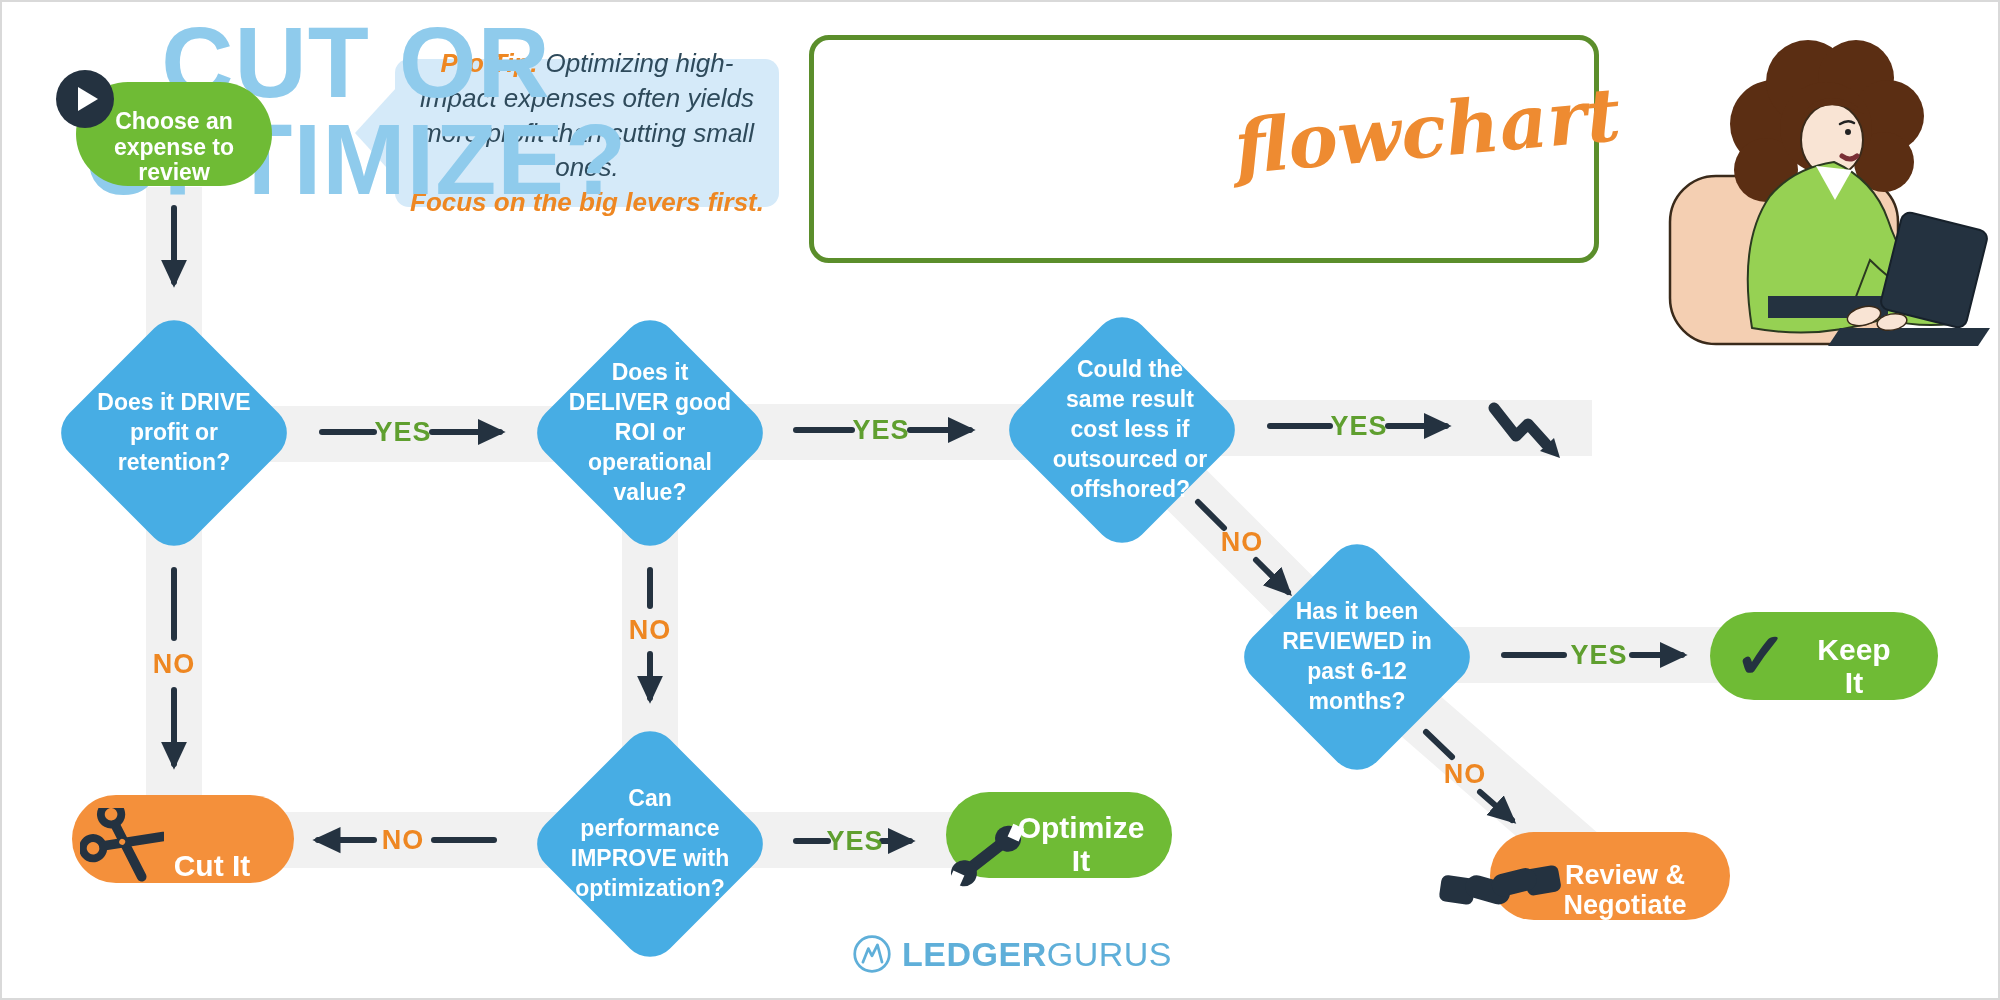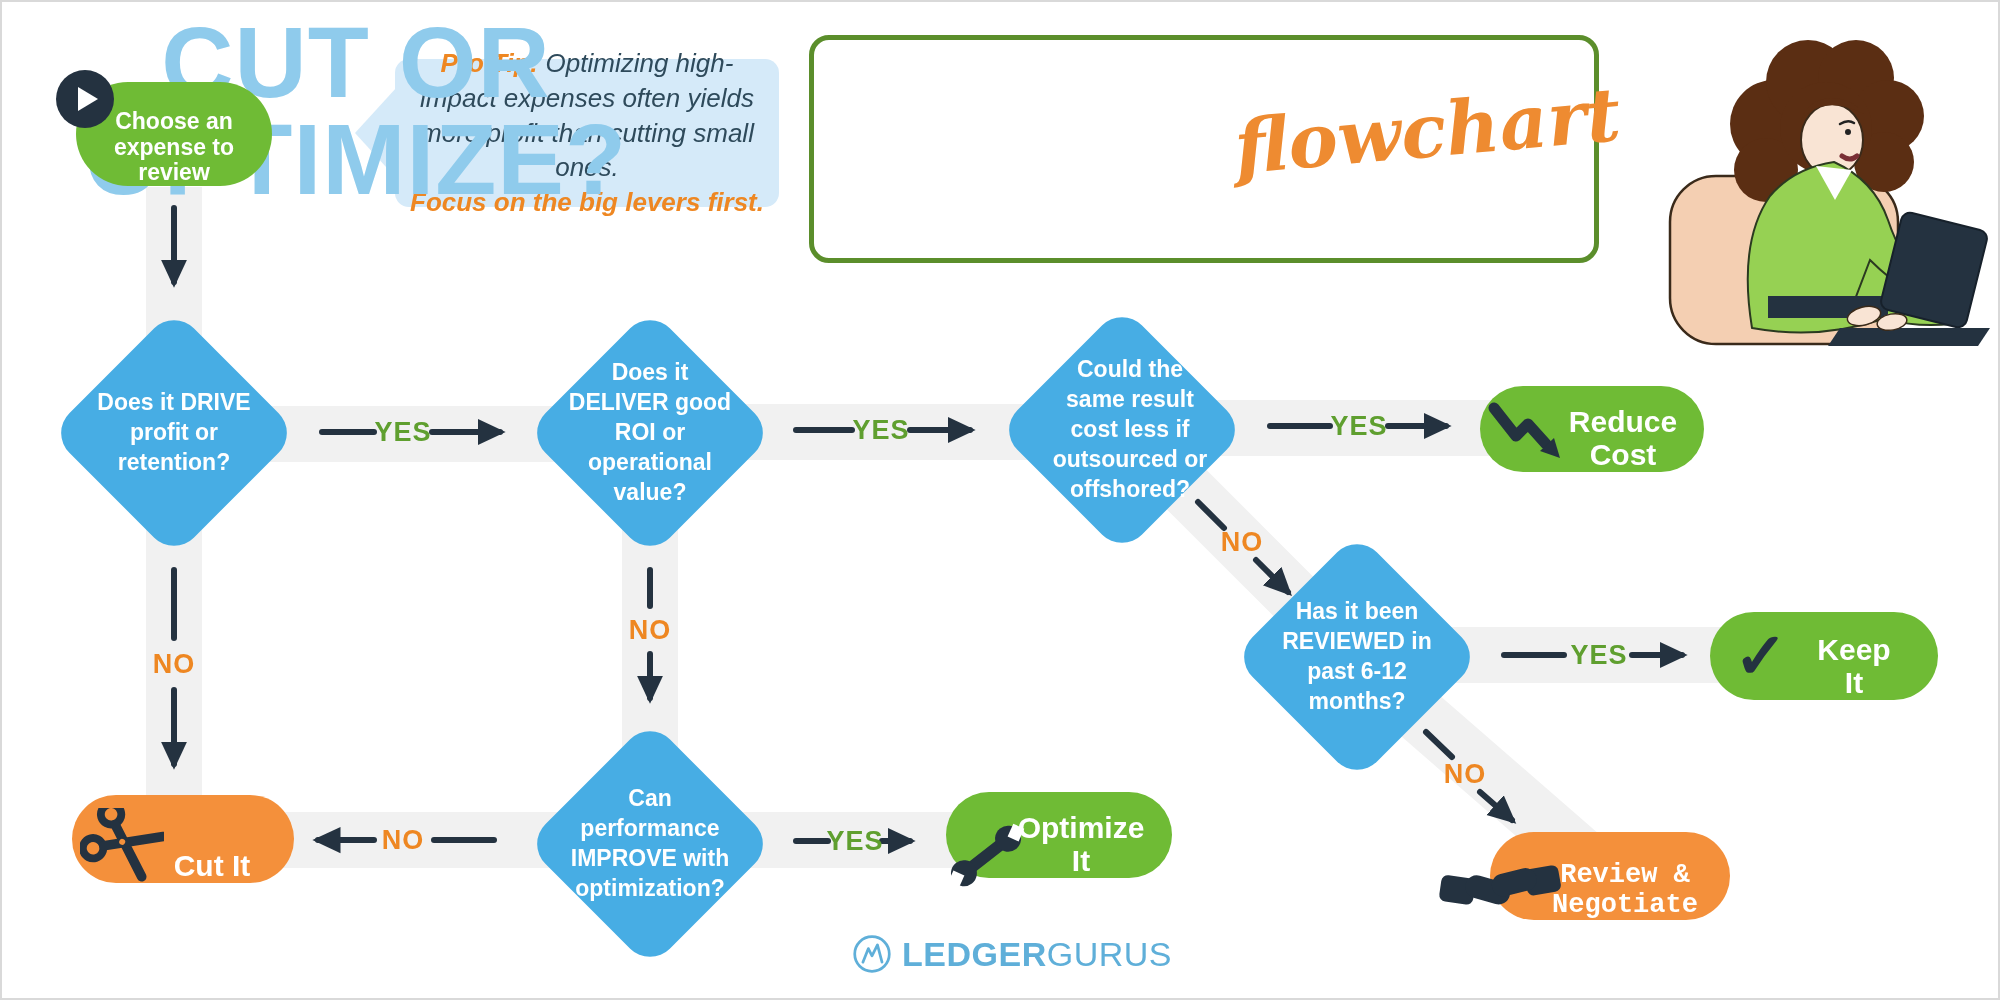--- a/index.html
+++ b/index.html
@@ -225,34 +225,31 @@
   <svg class="pill-icon" style="left:938px;top:808px;" width="92" height="92" viewBox="0 0 92 92">
     <g transform="rotate(-38 46 46)">
       <rect x="18" y="40" width="56" height="12" rx="3" fill="#243240"></rect>
       <circle cx="18" cy="46" r="13" fill="#243240"></circle>
       <circle cx="74" cy="46" r="13" fill="#243240"></circle>
       <rect x="1" y="40" width="14" height="12" fill="#ffffff" transform="rotate(-28 8 46)"></rect>
       <rect x="77" y="40" width="14" height="12" fill="#ffffff" transform="rotate(-28 84 46)"></rect>
     </g>
   </svg>
 
-  <div class="pill green" style="left:1478px;top:384px;width:224px;height:86px;font-size:30px;padding-left:62px;box-sizing:border-box;">
-    <span style="width:120px;">Reduce Cost</span>
-  </div>
   <svg class="pill-icon" style="left:1486px;top:398px;" width="80" height="64" viewBox="0 0 80 64">
     <path d="M6 8 L28 36 L40 24 L58 44" stroke="#243240" stroke-width="11" fill="none" stroke-linecap="round" stroke-linejoin="round"></path>
     <path d="M72 58 L66 38 L52 51 Z" fill="#243240"></path>
   </svg>
 
   <div class="pill green" style="left:1708px;top:610px;width:228px;height:88px;font-size:30px;padding-left:60px;box-sizing:border-box;">
     <span style="width:90px;">Keep It</span>
   </div>
   <div class="pill-icon check-glyph" style="position:absolute;left:1732px;top:622px;">✓</div>
 
-  <div class="pill orange" style="left:1488px;top:830px;width:240px;height:88px;font-size:27px;padding-left:30px;box-sizing:border-box;font-family:Liberation Mono, monospace;">
+  <div class="pill orange" style="left:1488px;top:830px;width:240px;height:88px;font-size:27px;padding-left:30px;box-sizing:border-box;">
     <span style="width:160px;">Review &amp; Negotiate</span>
   </div>
   <svg class="pill-icon" style="left:1436px;top:848px;" width="124" height="76" viewBox="0 0 130 80">
     <rect x="2" y="28" width="36" height="28" rx="7" fill="#243240" transform="rotate(8 20 42)"></rect>
     <rect x="92" y="18" width="36" height="28" rx="7" fill="#243240" transform="rotate(-10 110 32)"></rect>
     <rect x="28" y="30" width="48" height="24" rx="12" fill="#243240" transform="rotate(16 52 42)"></rect>
     <rect x="56" y="22" width="48" height="24" rx="12" fill="#243240" transform="rotate(-14 80 34)"></rect>
     <path d="M42 56 l10 5 M52 60 l10 5 M62 63 l9 4" stroke="#ffffff" stroke-width="2.5" stroke-linecap="round"></path>
   </svg>
 

